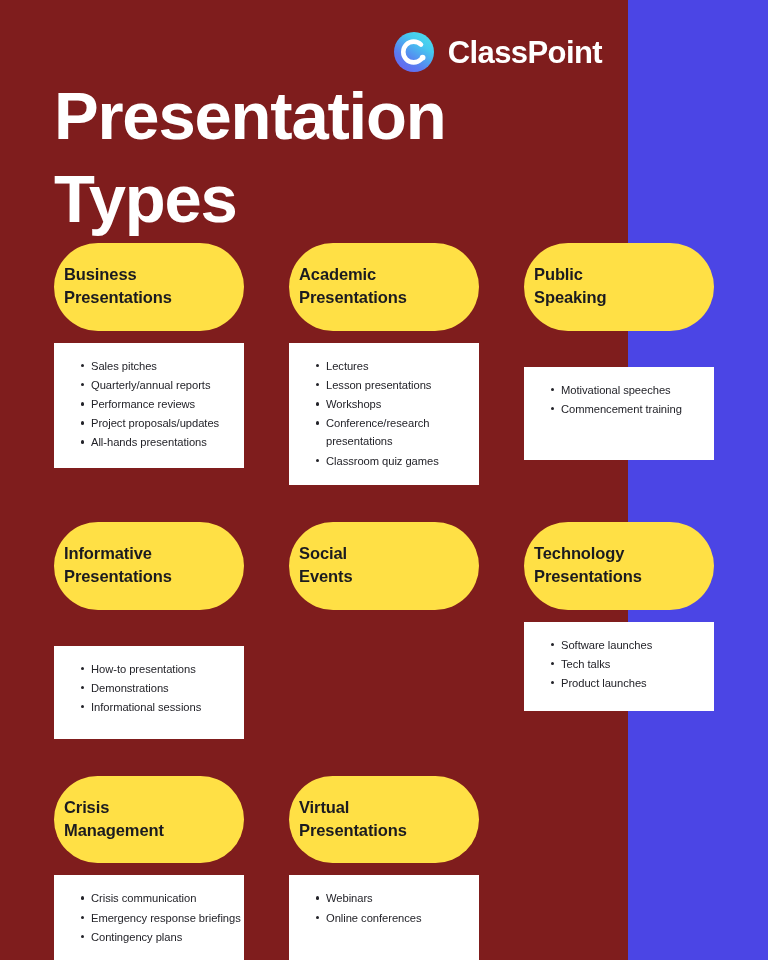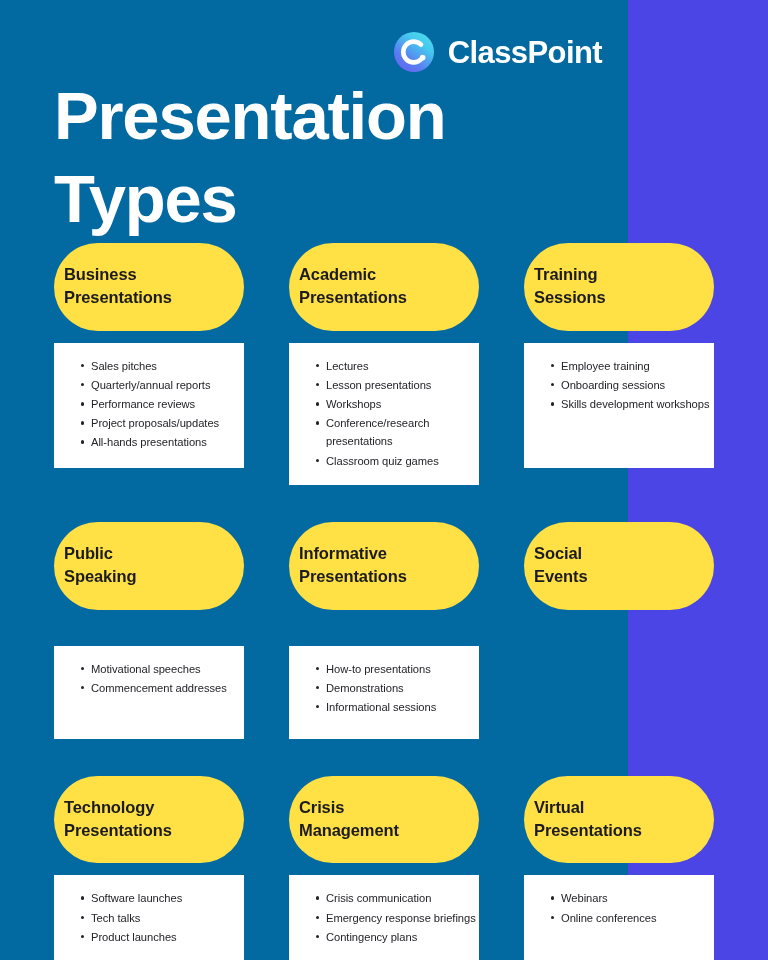--- a/index.html
+++ b/index.html
@@ -13,21 +13,21 @@
     overflow: hidden;
     background: #4b45e5;
     font-family: "Liberation Sans", sans-serif;
     -webkit-font-smoothing: antialiased;
   }
 
   #page {
     position: relative;
     width: 628px;
     height: 960px;
-    background: #0369a1;
+    background: #7f1d1d;
   }
 
   
   #brand {
     position: absolute;
     top: 32px;
     right: 26px;
     display: flex;
     align-items: center;
     gap: 14px;
@@ -172,39 +172,28 @@
         <ul class="card-list">
           <li>Lectures</li>
           <li>Lesson presentations</li>
           <li>Workshops</li>
           <li>Conference/research presentations</li>
           <li>Classroom quiz games</li>
         </ul>
       </div>
     </div>
 
-    <div class="card row-1">
-      <div class="card-pill">Training
-Sessions</div>
-      <div class="card-body">
-        <ul class="card-list">
-          <li>Employee training</li>
-          <li>Onboarding sessions</li>
-          <li>Skills development workshops</li>
-        </ul>
-      </div>
-    </div>
 
     <div class="card row-2">
       <div class="card-pill">Public
 Speaking</div>
       <div class="card-body">
         <ul class="card-list">
           <li>Motivational speeches</li>
-          <li>Commencement addresses</li>
+          <li>Commencement training</li>
         </ul>
       </div>
     </div>
 
     <div class="card row-2">
       <div class="card-pill">Informative
 Presentations</div>
       <div class="card-body">
         <ul class="card-list">
           <li>How-to presentations</li>

